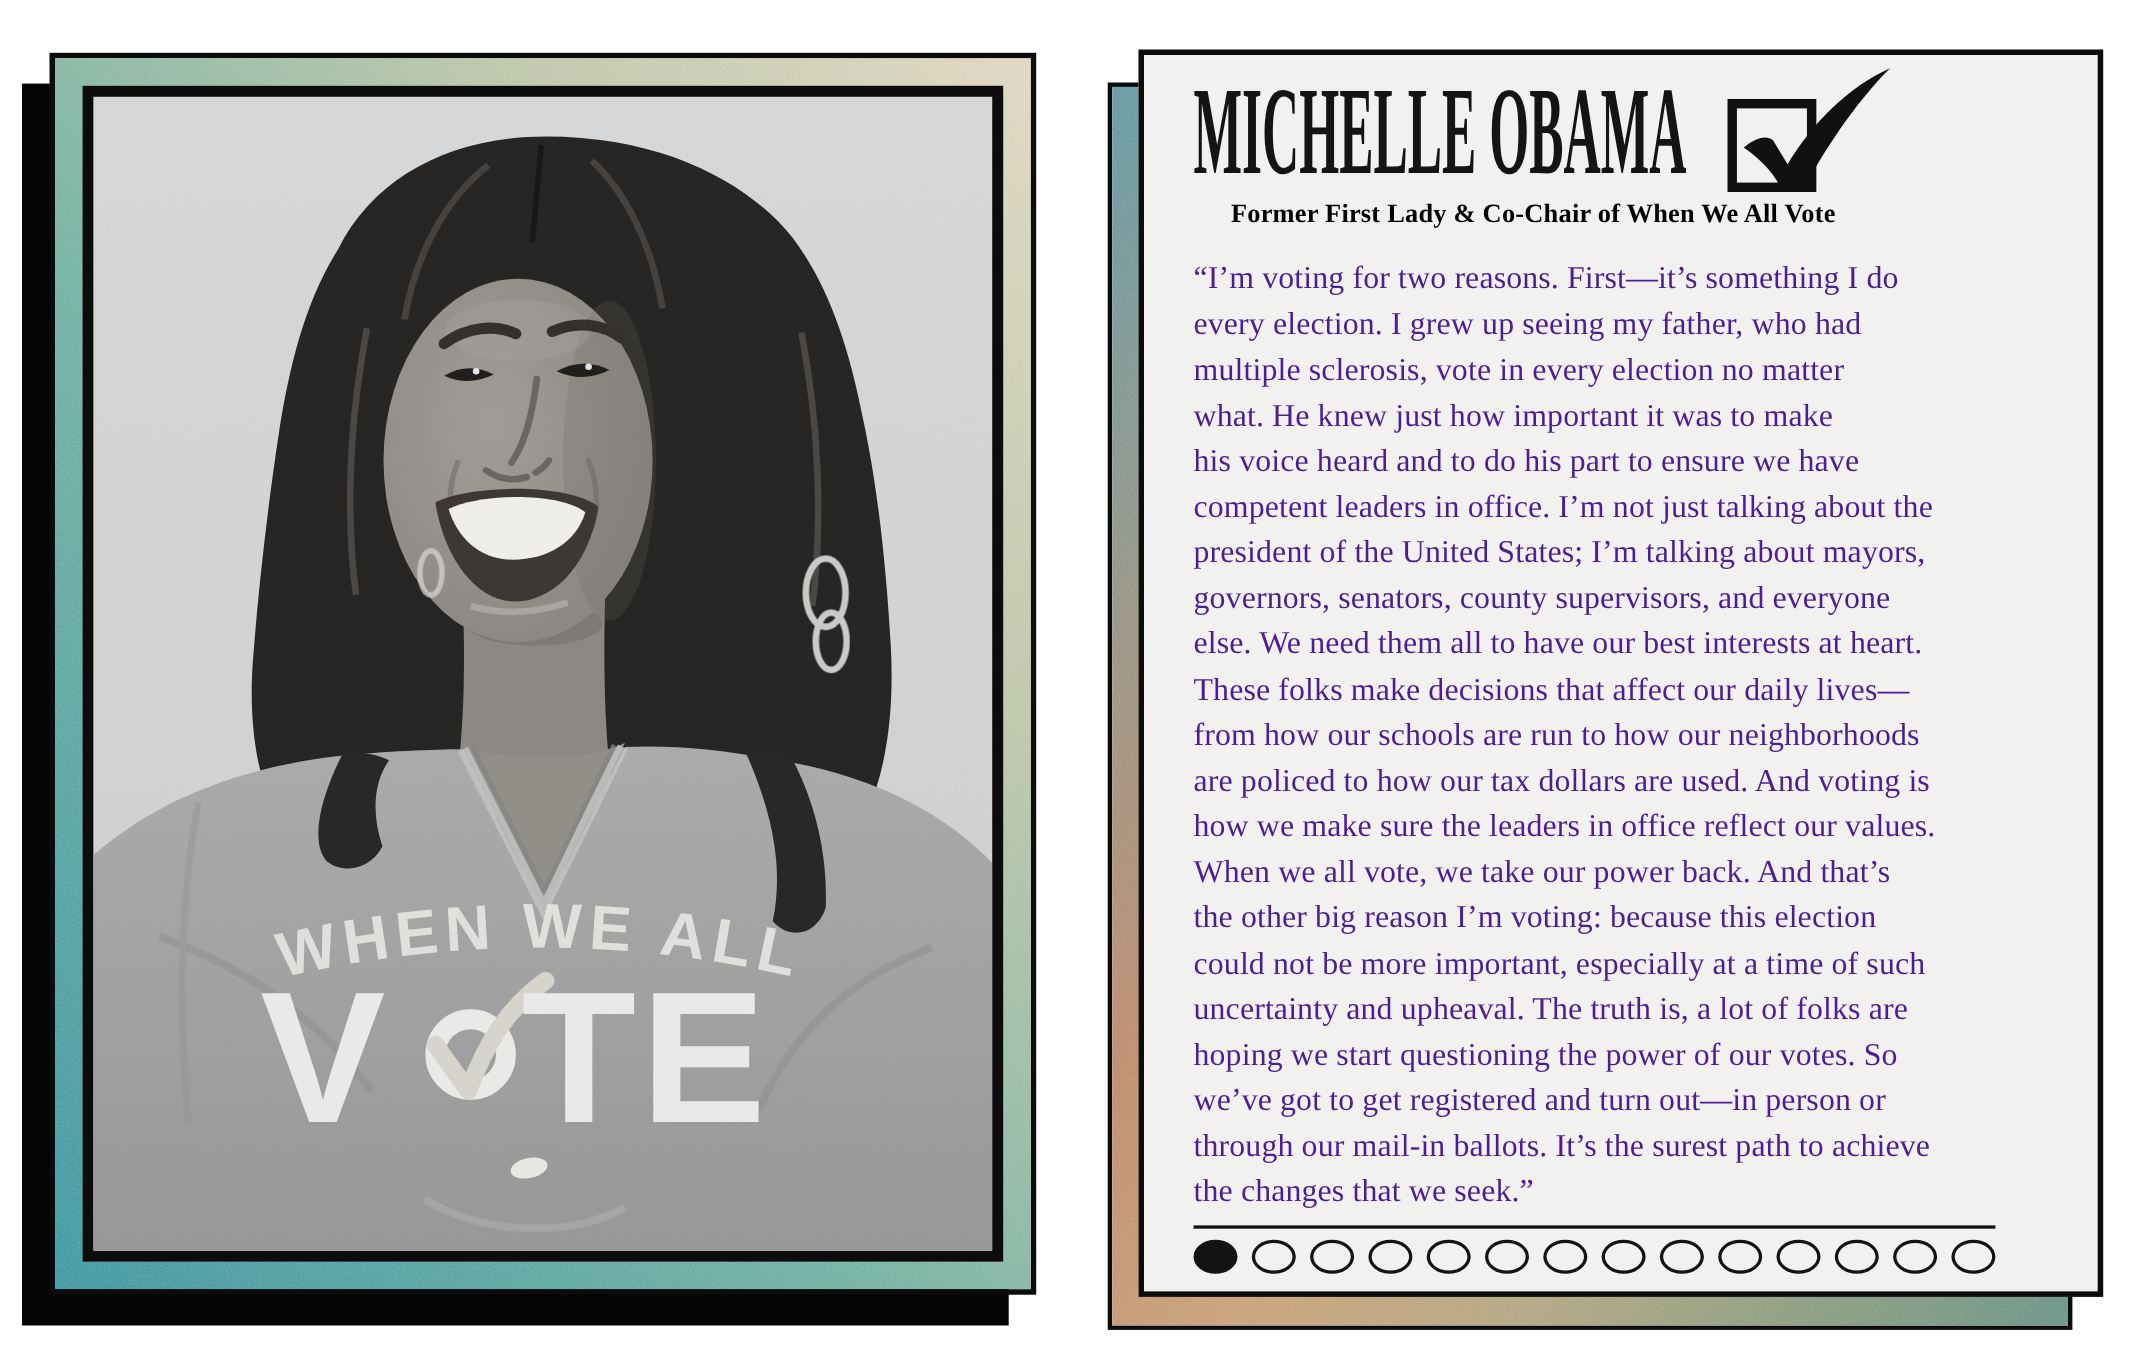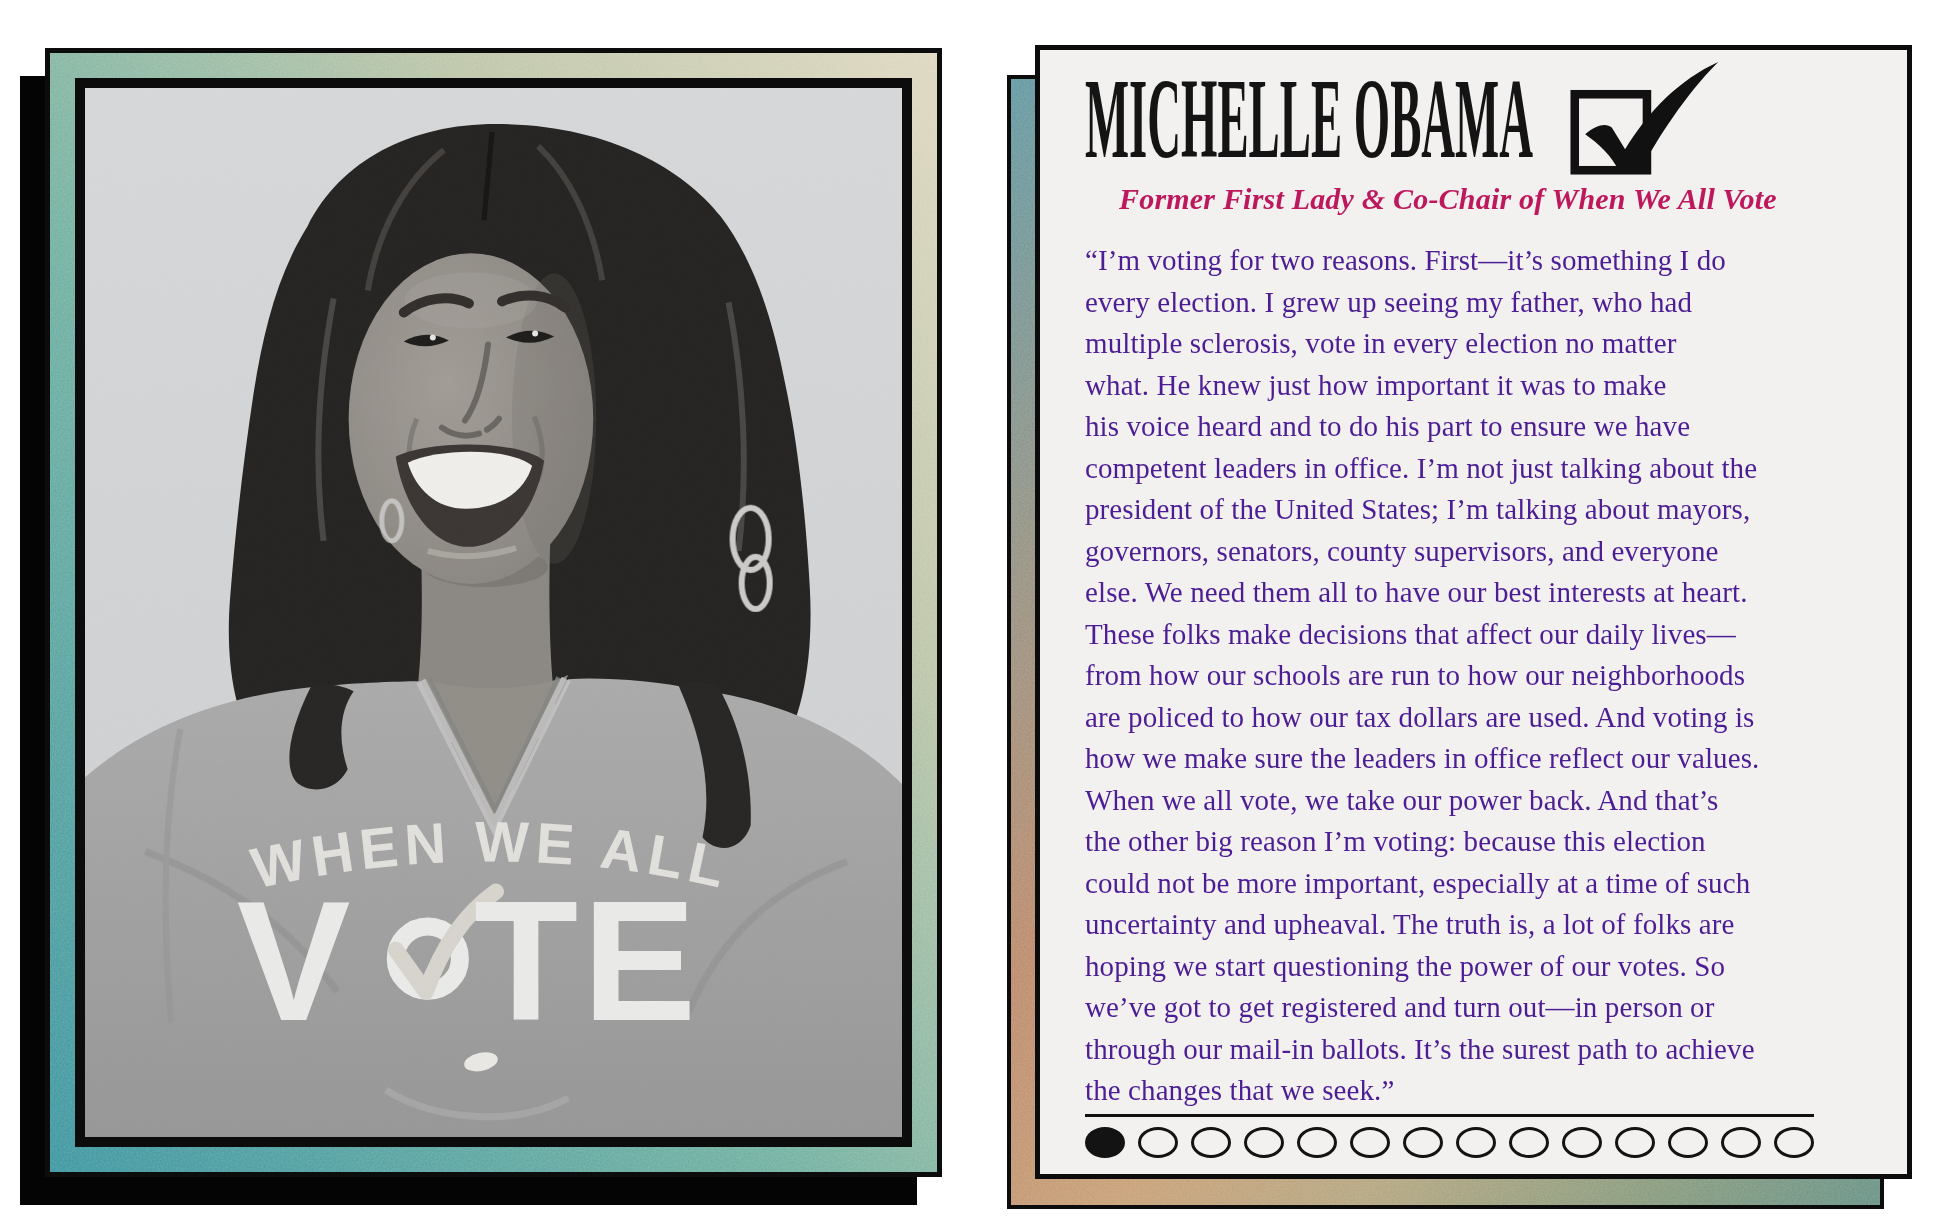--- a/index.html
+++ b/index.html
@@ -33,22 +33,22 @@
     background:#f2f1ef;
     padding:26px 45px 0 45px;
   }
   .card-header{display:flex;align-items:center;gap:30px;height:100px;}
   .name-svg{display:block;overflow:visible;}
   .name-text{
     font-family:"Liberation Serif", serif;font-weight:bold;fill:#141414;
   }
   .checkbox-svg{display:block;margin-top:-16px;overflow:visible;flex:none;}
   .subtitle{
-    margin:6px 0 0 34px;font-style:italic;font-weight:bold;
-    font-size:30px;letter-spacing:.2px;color:#be185d;
+    margin:6px 0 0 34px;font-weight:bold;
+    font-size:24px;letter-spacing:.2px;color:#000000;
   }
   .quote{
     margin:24px 0 0 0;white-space:pre-line;
     font-size:29px;line-height:41.5px;color:#4c1d95;letter-spacing:.1px;
   }
   .rule{
     position:absolute;left:45px;bottom:57px;width:729px;height:3px;
     background:#111;border:none;margin:0;
   }
   .dots{position:absolute;left:45px;bottom:16px;display:flex;gap:13px;}

